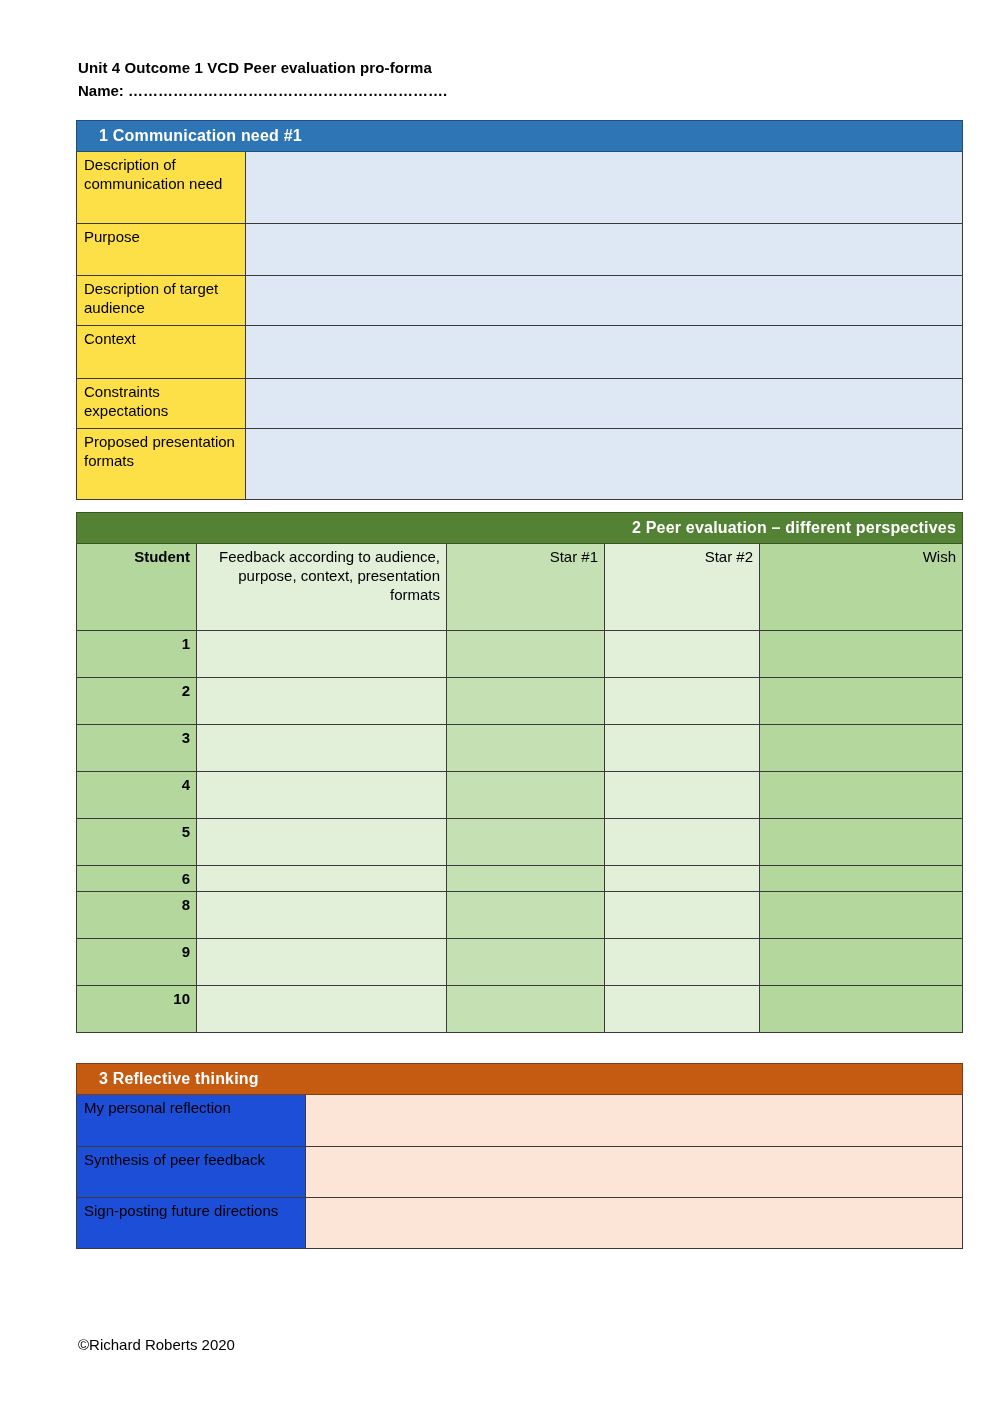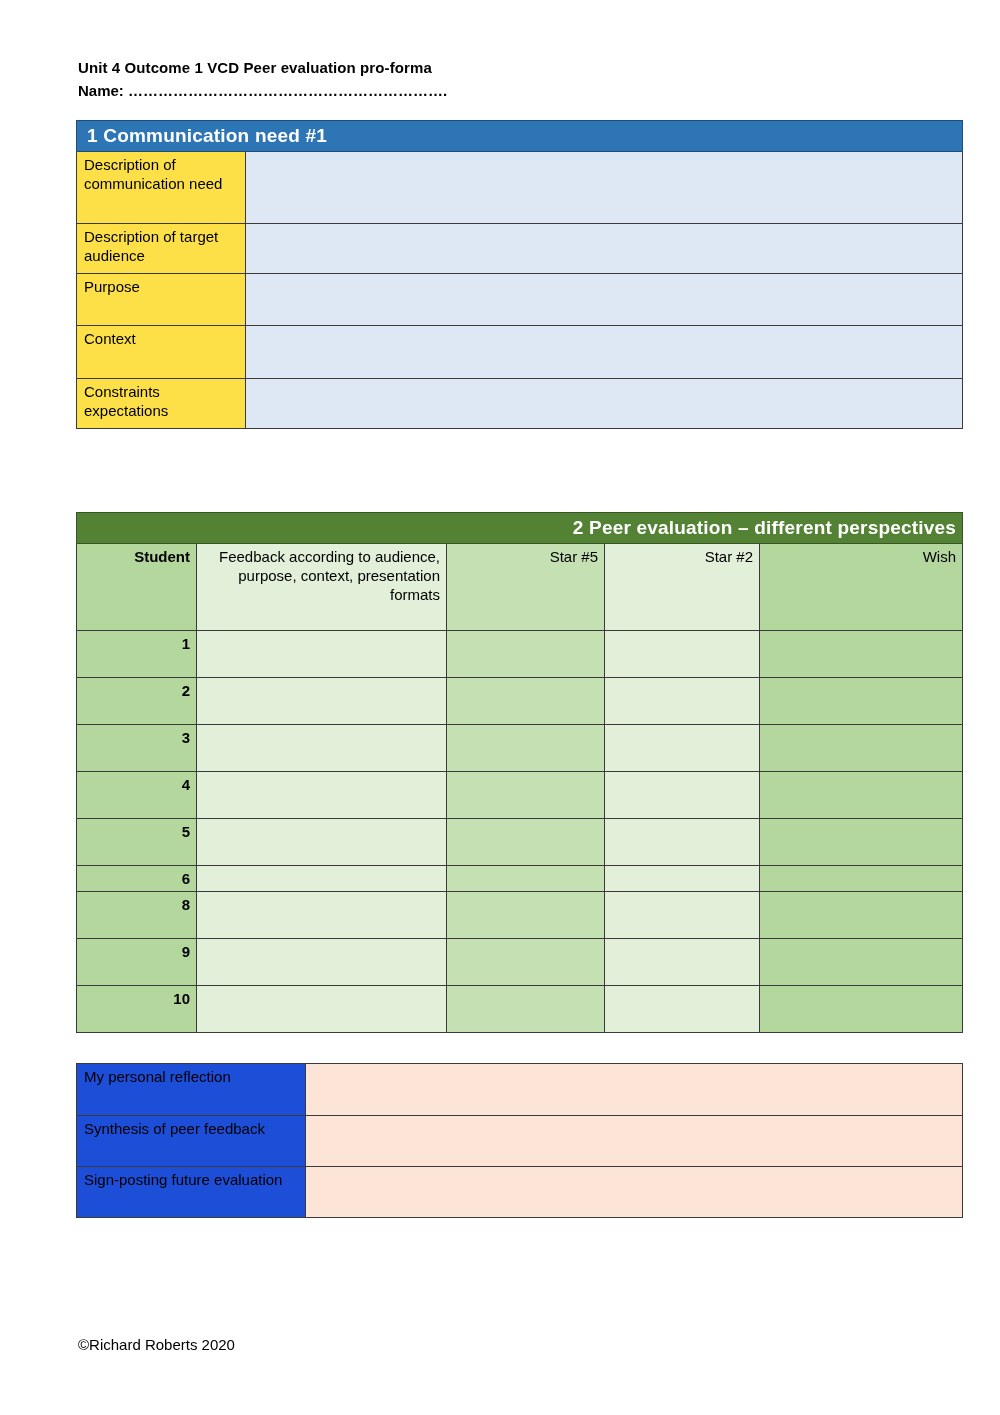--- a/index.html
+++ b/index.html
@@ -53,22 +53,22 @@
     border: 1px solid #3a3a3a;
   }
   .tbl td {
     border: 1px solid #3a3a3a;
     padding: 3px 6px 3px 7px;
     vertical-align: top;
     font-size: 15px;
     line-height: 19px;
   }
   .sec-head td {
-    padding: 2px 6px 3px 10px;
-    font-size: 19px;
+    padding: 2px 6px 3px 22px;
+    font-size: 16px;
     font-weight: bold;
     color: #ffffff;
     letter-spacing: 0.2px;
     line-height: 25px;
     vertical-align: middle;
     margin-left: 20px;
   }
 
   
   #section1 {
@@ -174,54 +174,58 @@
     </colgroup>
     <tbody>
       <tr class="sec-head">
         <td colspan="2">1 Communication need #1</td>
       </tr>
       <tr>
         <td class="lbl" style="height:65px">Description of communication need</td>
         <td class="val"></td>
       </tr>
       <tr>
+        <td class="lbl" style="height:45px">Purpose</td>
+        <td class="val"></td>
+      </tr>
+      <tr>
         <td class="lbl" style="height:43px">Description of target audience</td>
         <td class="val"></td>
       </tr>
       <tr>
-        <td class="lbl" style="height:45px">Purpose</td>
-        <td class="val"></td>
-      </tr>
-      <tr>
         <td class="lbl" style="height:46px">Context</td>
         <td class="val"></td>
       </tr>
       <tr>
         <td class="lbl" style="height:43px">Constraints expectations</td>
+        <td class="val"></td>
+      </tr>
+      <tr>
+        <td class="lbl" style="height:64px">Proposed presentation formats</td>
         <td class="val"></td>
       </tr>
     </tbody>
   </table>
 
   <table class="tbl" id="section2">
     <colgroup>
       <col style="width:120px">
       <col style="width:250px">
       <col style="width:158px">
       <col style="width:155px">
       <col style="width:203px">
     </colgroup>
     <tbody>
       <tr class="sec-head">
         <td colspan="5">2 Peer evaluation – different perspectives</td>
       </tr>
       <tr class="hdr-row">
         <td class="col-student" style="height:80px">Student</td>
         <td class="col-feedback">Feedback according to audience, purpose, context, presentation formats</td>
-        <td class="col-star1">Star #5</td>
+        <td class="col-star1">Star #1</td>
         <td class="col-star2">Star #2</td>
         <td class="col-wish">Wish</td>
       </tr>
 
       <tr>
         <td class="col-student" style="height:40px">1</td>
         <td class="col-feedback"></td>
         <td class="col-star1"></td>
         <td class="col-star2"></td>
         <td class="col-wish"></td>
@@ -284,30 +288,33 @@
       </tr>
     </tbody>
   </table>
 
   <table class="tbl" id="section3">
     <colgroup>
       <col style="width:229px">
       <col style="width:657px">
     </colgroup>
     <tbody>
+      <tr class="sec-head">
+        <td colspan="2">3 Reflective thinking</td>
+      </tr>
       <tr>
         <td class="lbl" style="height:45px">My personal reflection</td>
         <td class="val"></td>
       </tr>
       <tr>
         <td class="lbl" style="height:44px">Synthesis of peer feedback</td>
         <td class="val"></td>
       </tr>
       <tr>
-        <td class="lbl" style="height:44px">Sign-posting future evaluation</td>
+        <td class="lbl" style="height:44px">Sign-posting future directions</td>
         <td class="val"></td>
       </tr>
     </tbody>
   </table>
 
   <div class="doc-footer">©Richard Roberts 2020</div>
 
 </div>
 
 </body></html>

